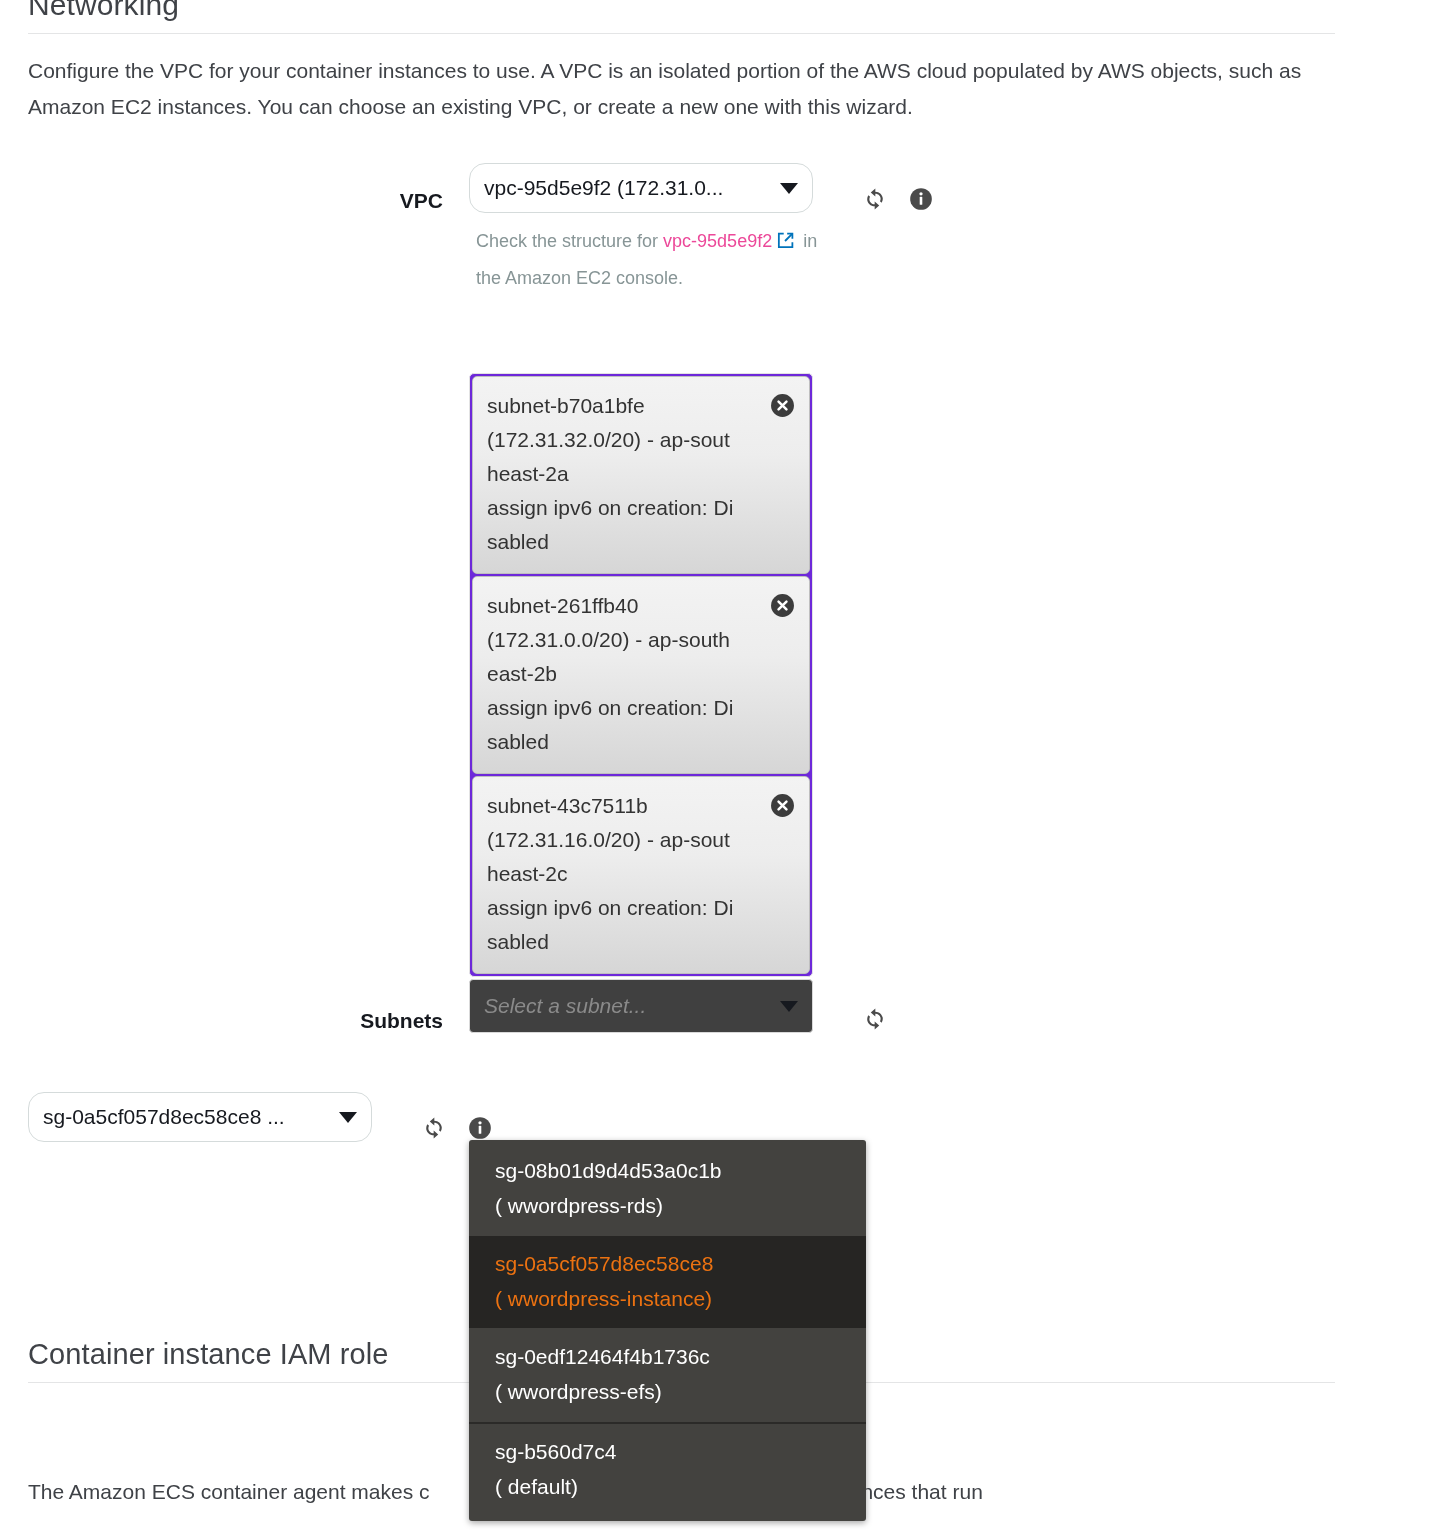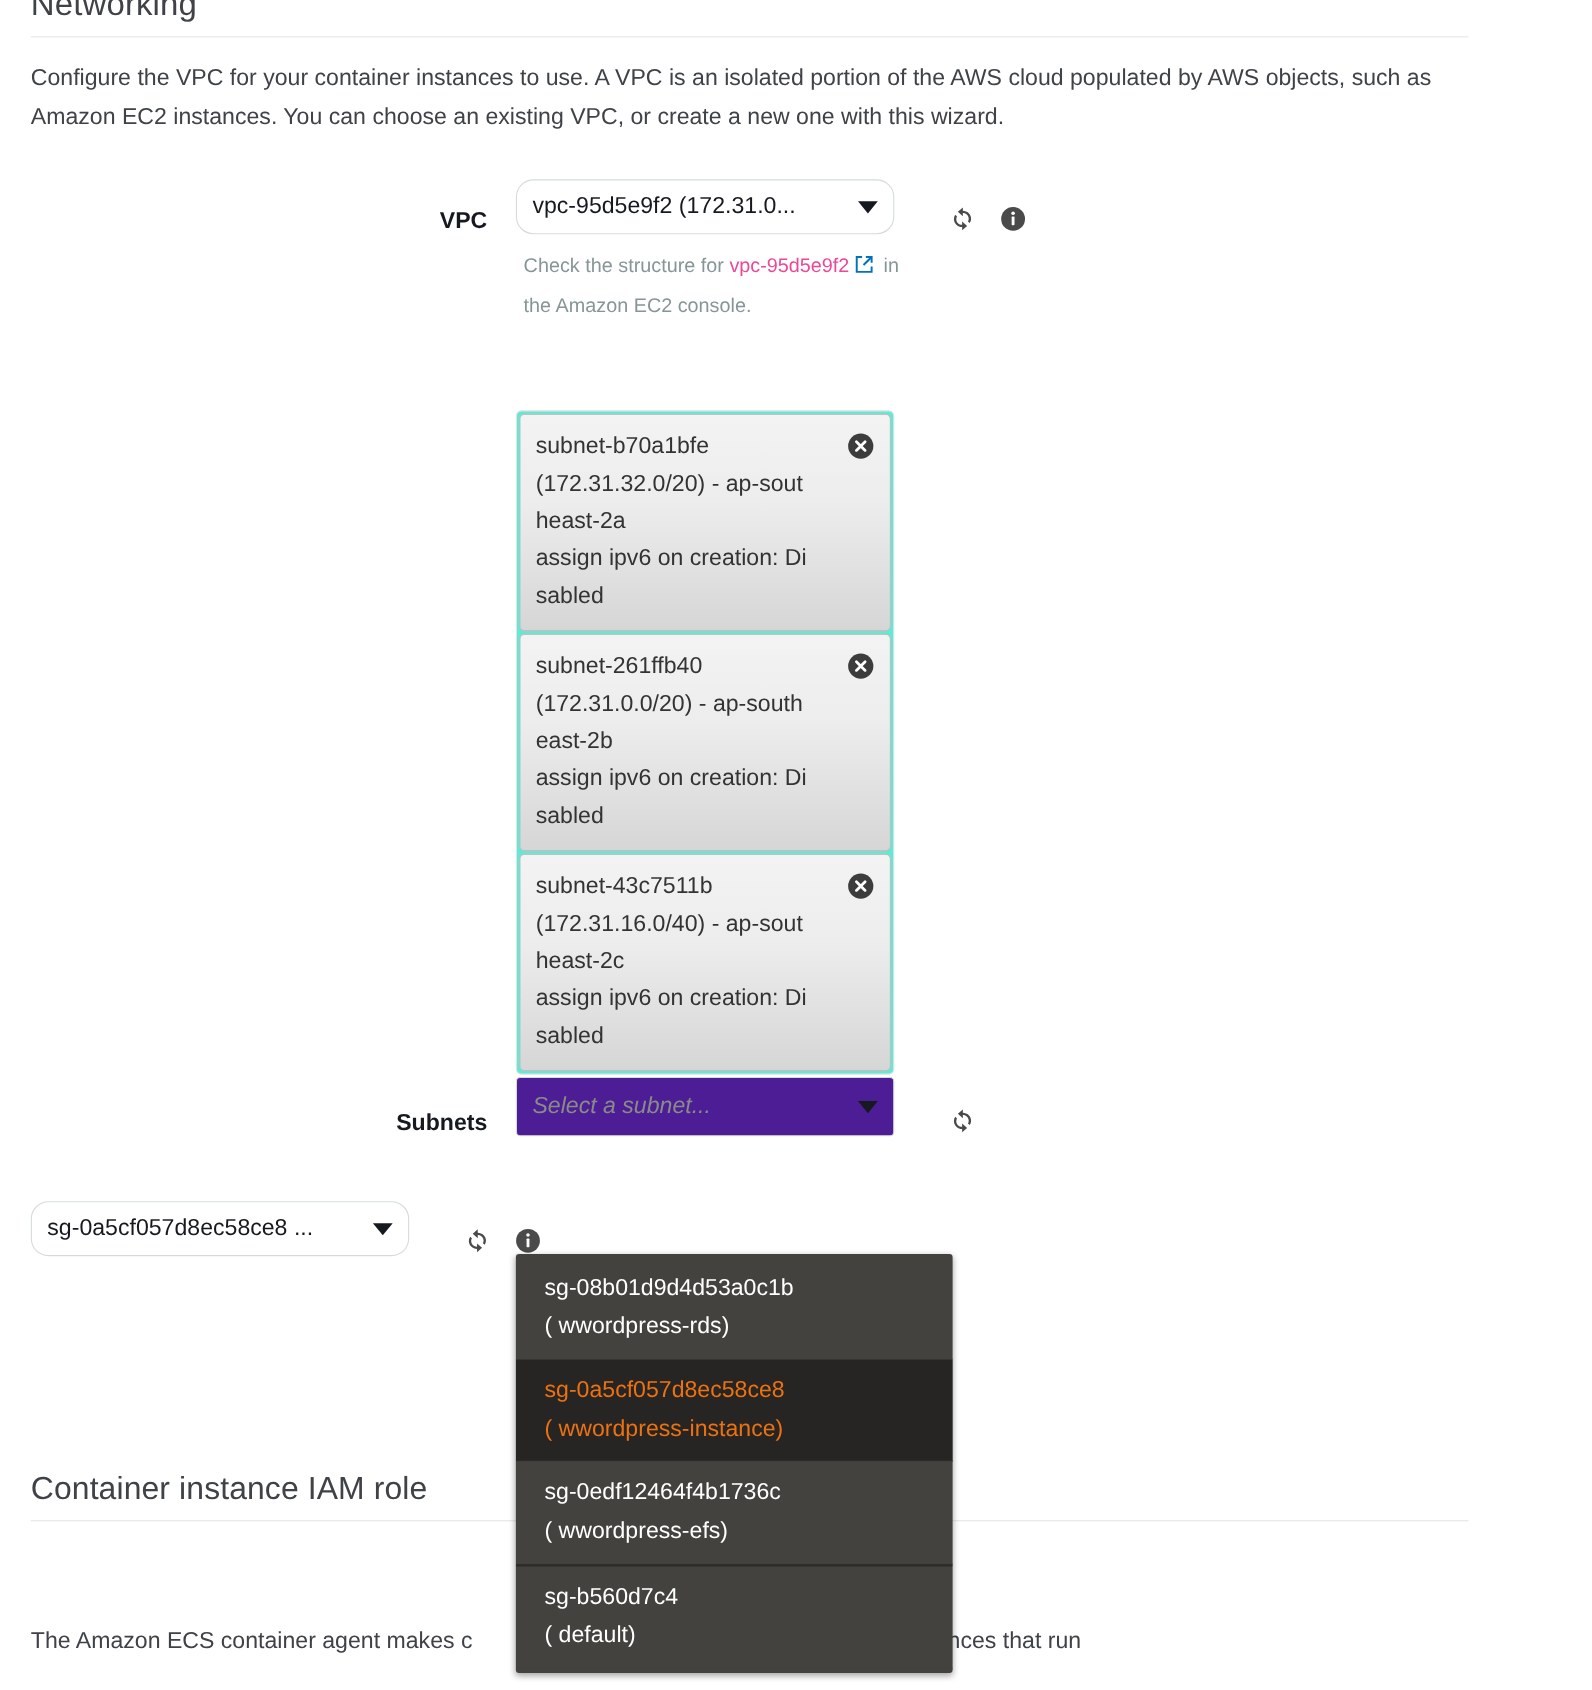--- a/index.html
+++ b/index.html
@@ -131,21 +131,21 @@
     display: inline-block;
     vertical-align: -3px;
     margin: 0 3px 0 4px;
   }
 
   
   .tokens-wrap {
     width: 344px;
     border: 1px solid #e3e3e3;
     border-radius: 5px;
-    background: #5eead4;
+    background: #6d28d9;
     padding: 2px;
   }
   .token {
     position: relative;
     border: 1px solid #bfbfbf;
     border-radius: 5px;
     background: linear-gradient(to bottom, #f3f3f3 0%, #ededed 40%, #d6d6d6 100%);
     padding: 12px 46px 14px 14px;
     margin-bottom: 2px;
     font-size: 21px;
@@ -163,21 +163,21 @@
     cursor: pointer;
   }
   .token-line { display: block; }
 
   .subnet-select {
     width: 344px;
     height: 54px;
     margin-top: 2px;
     border: 1px solid #d9d9d9;
     border-radius: 4px;
-    background: #4c1d95;
+    background: #404040;
     display: flex;
     align-items: center;
     padding: 0 14px;
     cursor: pointer;
   }
   .subnet-select .combo-text {
     flex: 1;
     font-size: 21px;
     font-style: italic;
     color: #8a8a8a;
@@ -295,21 +295,21 @@
           <span class="token-remove">
             <svg width="25" height="25" viewBox="0 0 24 24">
               <circle cx="12" cy="12" r="11" fill="#3c3c3c"></circle>
               <path d="M8.2 8.2l7.6 7.6M15.8 8.2l-7.6 7.6" stroke="#ffffff" stroke-width="2.4" stroke-linecap="round"></path>
             </svg>
           </span>
         </div>
 
         <div class="token">
           <span class="token-line">subnet-43c7511b</span>
-          <span class="token-line">(172.31.16.0/40) - ap-sout</span>
+          <span class="token-line">(172.31.16.0/20) - ap-sout</span>
           <span class="token-line">heast-2c</span>
           <span class="token-line">assign ipv6 on creation: Di</span>
           <span class="token-line">sabled</span>
           <span class="token-remove">
             <svg width="25" height="25" viewBox="0 0 24 24">
               <circle cx="12" cy="12" r="11" fill="#3c3c3c"></circle>
               <path d="M8.2 8.2l7.6 7.6M15.8 8.2l-7.6 7.6" stroke="#ffffff" stroke-width="2.4" stroke-linecap="round"></path>
             </svg>
           </span>
         </div>

